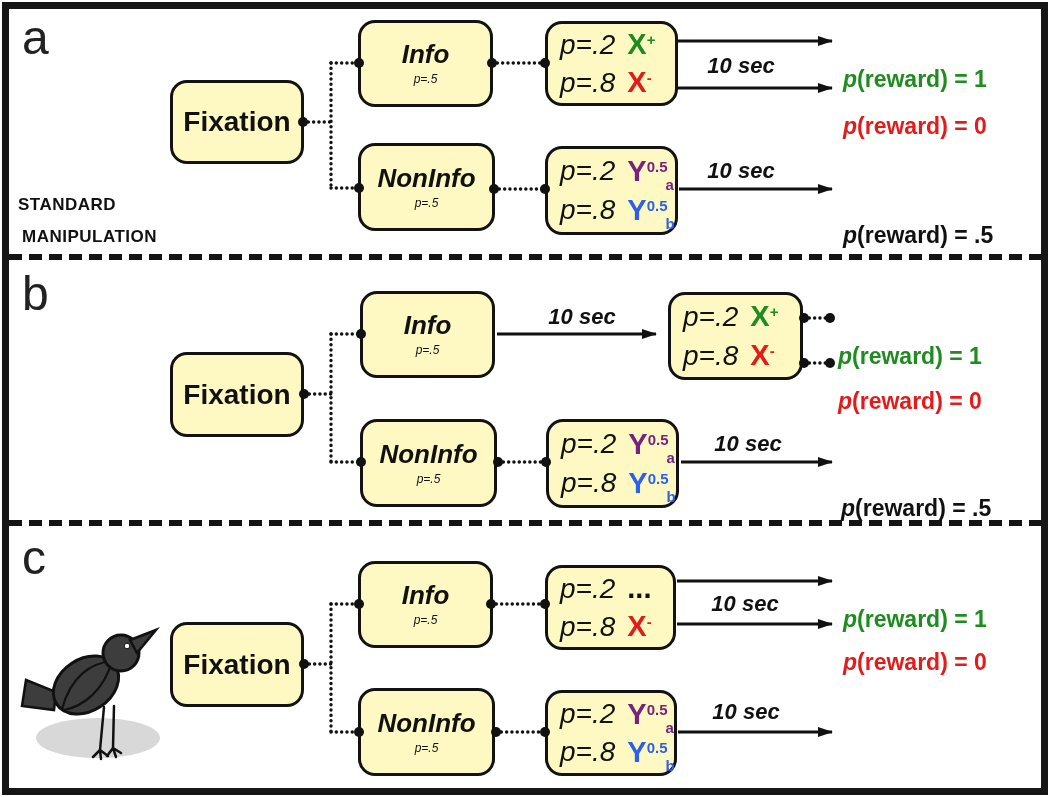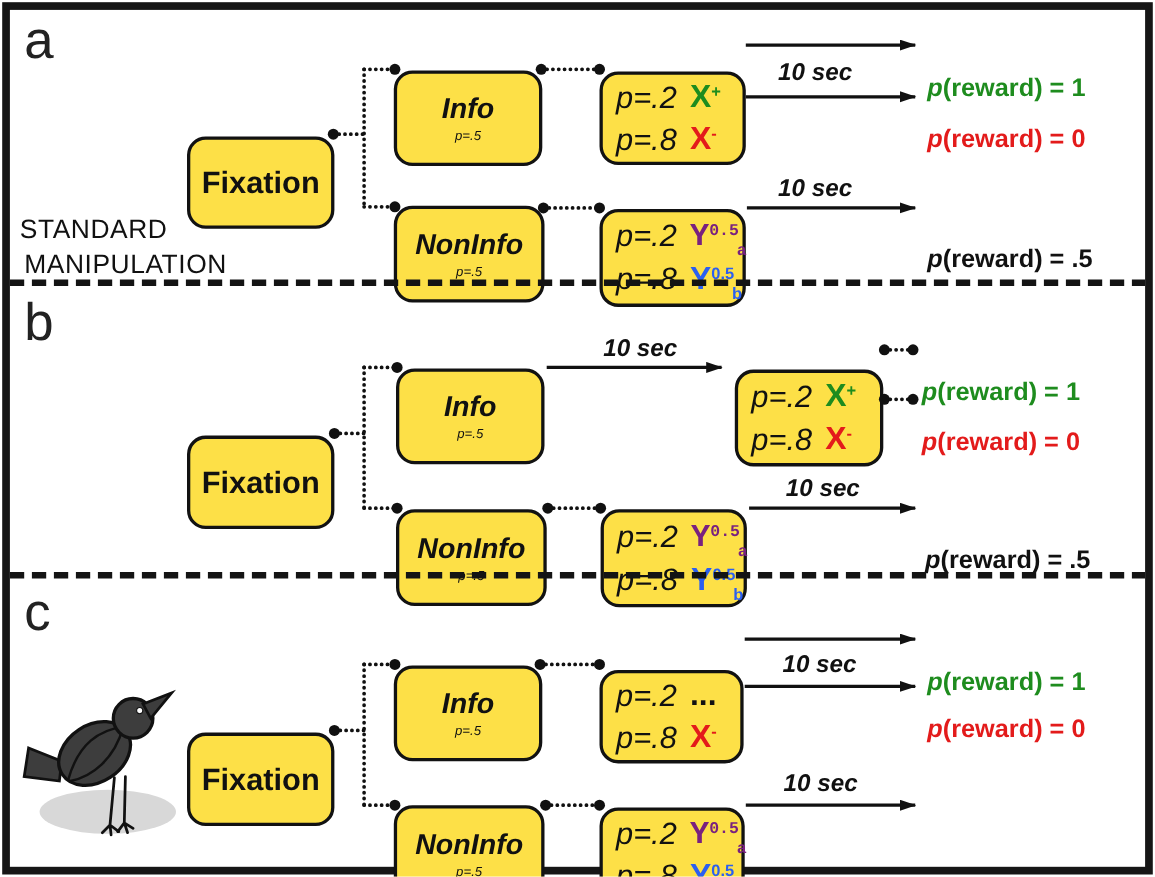--- a/index.html
+++ b/index.html
@@ -1,37 +1,37 @@
 <!DOCTYPE html>
 <html style="--green: #1e8c1e; --red: #e31b1b; --purple: #79217f; --blue: #2b5ff0; --ink: #111111; --bird: #3d3d3d; --shadow: #d8d8d8;"><head>
 <meta charset="utf-8">
 <style>
   html,body{margin:0;padding:0;background:#fff;}
   .figure{position:relative;width:1050px;height:797px;background:#fff;
           font-family:"Liberation Sans", sans-serif;color:#111;overflow:hidden;}
   .frame{position:absolute;inset:2px;border:7px solid #161616;}
   .letter{position:absolute;font-size:48px;line-height:1;color:#222;}
-  .caption{position:absolute;font-weight:normal;font-size:24px;letter-spacing:.5px;line-height:1.1;white-space:nowrap;}
-  .node{position:absolute;box-sizing:border-box;background:#fde047;border:3.5px solid #121212;border-radius:17px;
-        display:flex;flex-direction:column;align-items:center;justify-content:center;line-height:1.05;margin-top:44px;}
+  .caption{position:absolute;font-weight:bold;font-size:17px;letter-spacing:.5px;line-height:1.1;white-space:nowrap;}
+  .node{position:absolute;box-sizing:border-box;background:#fef9c3;border:3.5px solid #121212;border-radius:17px;
+        display:flex;flex-direction:column;align-items:center;justify-content:center;line-height:1.05;}
   .node .title{font-weight:bold;font-style:italic;font-size:26px;}
   .node .pval{font-style:italic;font-size:12px;margin-top:5px;}
   .fixlab{font-weight:bold;font-size:28px;}
   .stim{justify-content:space-evenly;align-items:flex-start;padding-left:12px;}
   .srow{display:flex;align-items:center;gap:12px;height:34px;}
   .sp{font-style:italic;font-size:28px;min-width:48px;}
   .sym{font-weight:bold;font-size:29px;line-height:1;white-space:nowrap;}
   .sym .sup{font-size:15px;position:relative;top:-9px;}
   .sym .sub{font-size:15px;position:relative;top:9px;left:-2px;}
   .delay{position:absolute;width:120px;text-align:center;font-style:italic;font-size:22px;line-height:1;white-space:nowrap;font-weight:bold;}
   .reward{position:absolute;font-weight:bold;font-size:23px;line-height:1.04;white-space:nowrap;margin-top:39px;}
   .reward .rp{font-style:italic;}
   .c-green{color:var(--green);}
   .c-red{color:var(--red);}
-  .c-purple{color:var(--purple);font-family:Liberation Mono, monospace;}
+  .c-purple{color:var(--purple);}
   .c-blue{color:var(--blue);}
   .c-black{color:#111;}
   svg.lines{position:absolute;left:0;top:0;pointer-events:none;}
   .dot{fill:#111;}
   .dotl{stroke:#111;stroke-width:3.4;stroke-dasharray:.1 5.2;stroke-linecap:round;fill:none;}
   .arr{stroke:#111;stroke-width:3;fill:none;}
   .sepline{stroke:#141414;stroke-width:6;stroke-dasharray:13 7;fill:none;}
   .birdshape{fill:var(--bird);stroke:#111;}
   .birdline{stroke:#111;fill:none;stroke-linecap:round;}
 </style>

